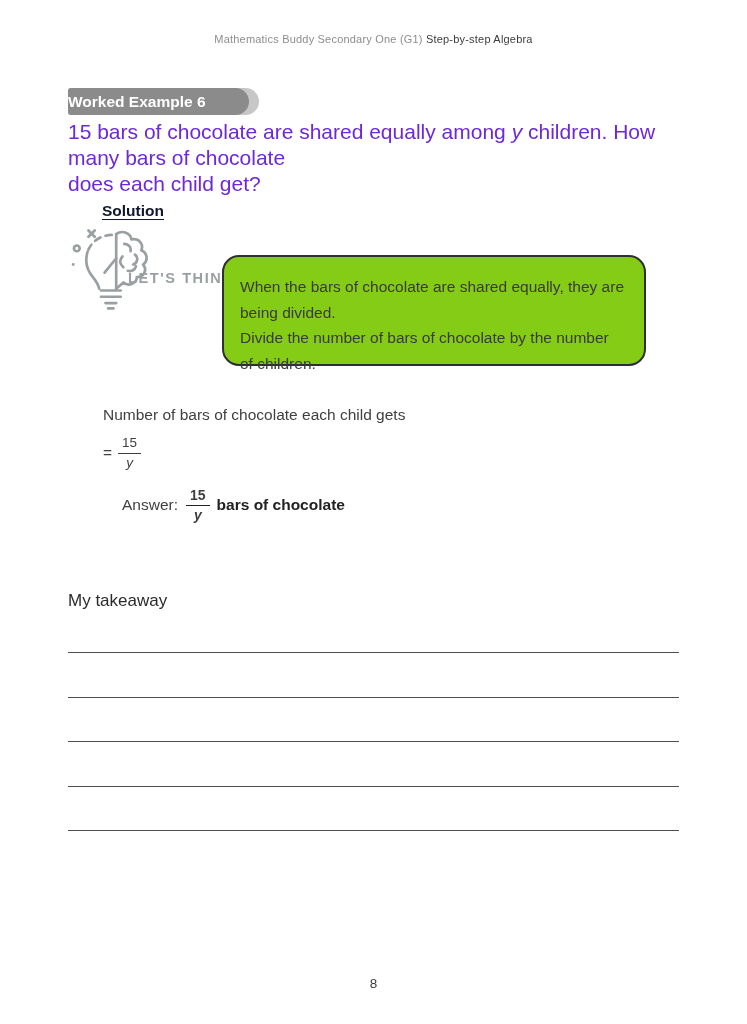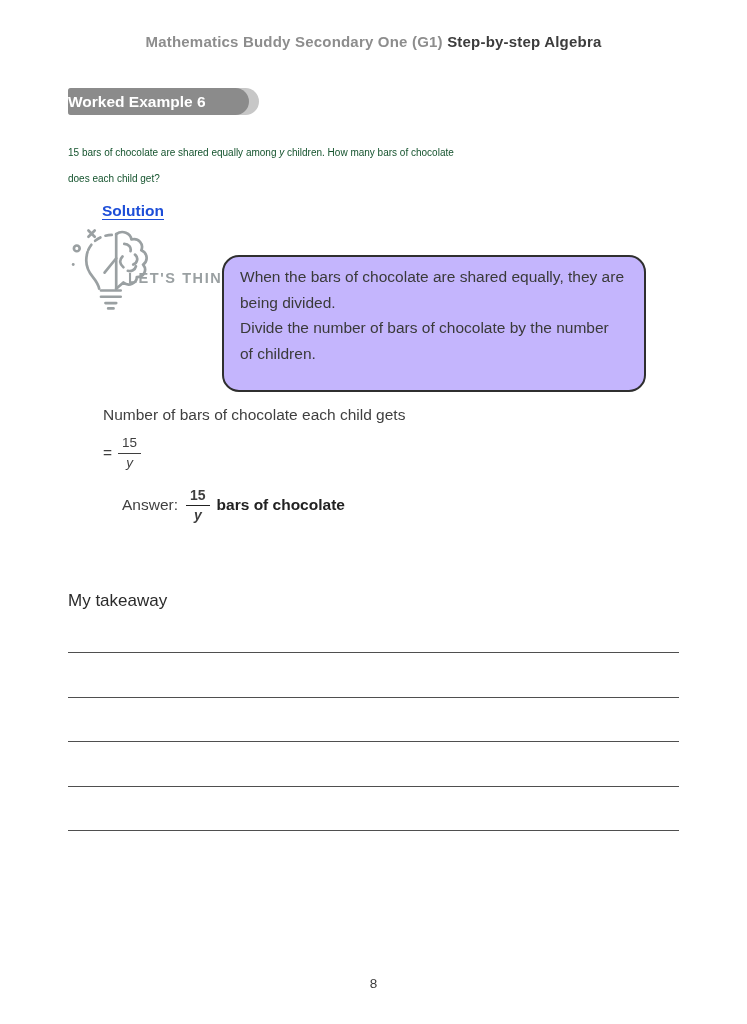--- a/index.html
+++ b/index.html
@@ -15,22 +15,22 @@
     margin: 0 auto;
     background: #ffffff;
     overflow: hidden;
   }
 
   
   .header {
     position: absolute;
     top: 33px; left: 0; width: 100%;
     text-align: center;
-    font-size: 15px;
-    font-weight: bold;
+    font-size: 11px;
+    font-weight: normal;
     letter-spacing: 0.2px;
   }
   .header .series { color: #8d8d8d; }
   .header .book   { color: #3c3c3c; }
 
   
   .badge-outer {
     position: absolute;
     left: 68px; top: 88px;
     width: 191px; height: 27px;
@@ -45,35 +45,35 @@
     border-radius: 3px 14px 14px 3px;
     color: #ffffff;
     font-size: 15.5px;
     font-weight: bold;
     line-height: 27px;
   }
 
   
   .problem {
     position: absolute;
-    left: 68px; top: 140px;
+    left: 68px; top: 119px;
     width: 620px;
-    font-size: 10px;
+    font-size: 21px;
     line-height: 26px;
-    color: #14532d;
+    color: #6d28d9;
   }
   .var { font-style: italic; }
 
   
   .solution-heading {
     position: absolute;
     left: 102px; top: 202px;
     font-size: 15.5px;
     font-weight: bold;
-    color: #1d4ed8;
+    color: #0f172a;
     text-decoration: underline;
     text-underline-offset: 3px;
   }
 
   
   .think-icon {
     position: absolute;
     left: 68px; top: 226px;
     width: 100px; height: 86px;
   }
@@ -83,25 +83,25 @@
     font-size: 14.5px;
     font-weight: bold;
     letter-spacing: 1.6px;
     color: #9aa0a2;
   }
 
   
   .bubble {
     position: absolute;
     left: 222px; top: 255px;
-    width: 424px; height: 137px;
+    width: 424px; height: 111px;
     border: 2px solid #2f2f2f;
     border-radius: 17px;
-    background: #c4b5fd;
-    padding: 7px 16px;
+    background: #84cc16;
+    padding: 17px 16px;
     font-size: 15.5px;
     line-height: 25.5px;
     color: #3a3a3a;
   }
 
   
   .working {
     position: absolute;
     left: 103px; top: 402px;
     font-size: 15.5px;

